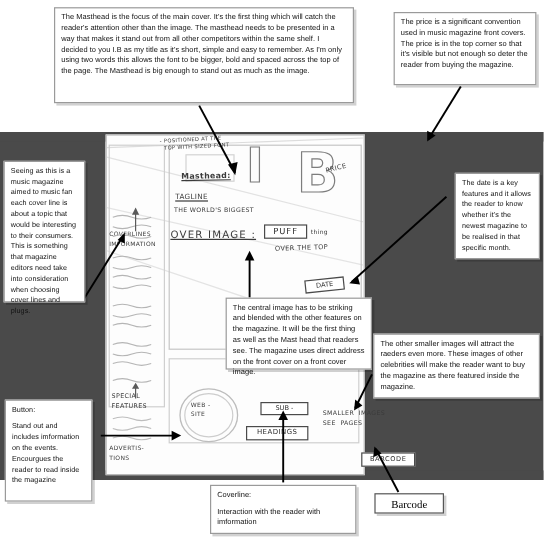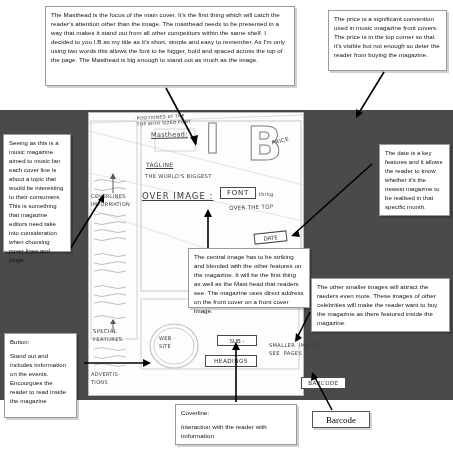--- a/index.html
+++ b/index.html
@@ -114,29 +114,29 @@
 
       <rect x="66" y="16" width="40" height="22" fill="none" stroke="#d3d3d3" stroke-width="1"></rect>
     </svg>
 
     <div class="big-letter" style="left:116px;top:6px;font-size:40px;">I</div>
     <div class="big-letter" style="left:158px;top:8px;font-size:46px;">B</div>
 
     <div class="hand" style="left:44px;top:3px;font-size:4.3px;line-height:1.5;transform:rotate(-3deg);">- POSITIONED AT THE
   TOP WITH SIZED FONT</div>
 
-    <div class="hand u" style="left:62px;top:18px;font-size:6.5px;transform:rotate(-1deg);">Masthead:</div>
+    <div class="hand u" style="left:62px;top:30px;font-size:6.5px;transform:rotate(-1deg);font-weight:bold;">Masthead:</div>
 
     <div class="hand u" style="left:57px;top:48px;font-size:6px;">TAGLINE</div>
 
     <div class="hand" style="left:56px;top:60px;font-size:5.2px;">THE WORLD'S BIGGEST</div>
 
     <div class="hand u" style="left:53px;top:78px;font-size:8.5px;letter-spacing:1px;">OVER IMAGE :</div>
 
-    <div class="hand-box" style="left:131px;top:74px;width:36px;height:12px;font-size:7px;letter-spacing:.8px;">FONT</div>
+    <div class="hand-box" style="left:131px;top:74px;width:36px;height:12px;font-size:7px;letter-spacing:.8px;">PUFF</div>
 
     <div class="hand" style="left:170px;top:78px;font-size:5px;">thing</div>
     <div class="hand" style="left:140px;top:92px;font-size:5.5px;transform:rotate(-2deg);">OVER THE TOP</div>
 
     <div class="hand" style="left:182px;top:27px;font-size:5.5px;transform:rotate(-14deg);">PRICE</div>
 
     <div class="hand-box" style="left:165px;top:119px;width:33px;height:11px;font-size:5.5px;transform:rotate(-6deg);">DATE</div>
 
     <div class="hand" style="left:2px;top:80px;font-size:5px;line-height:1.55;">COVERLINES
 IMFORMATION</div>

